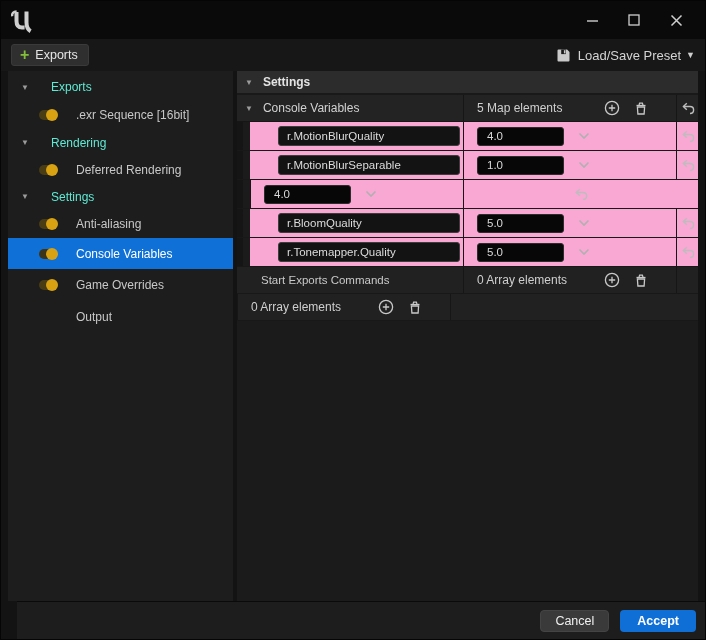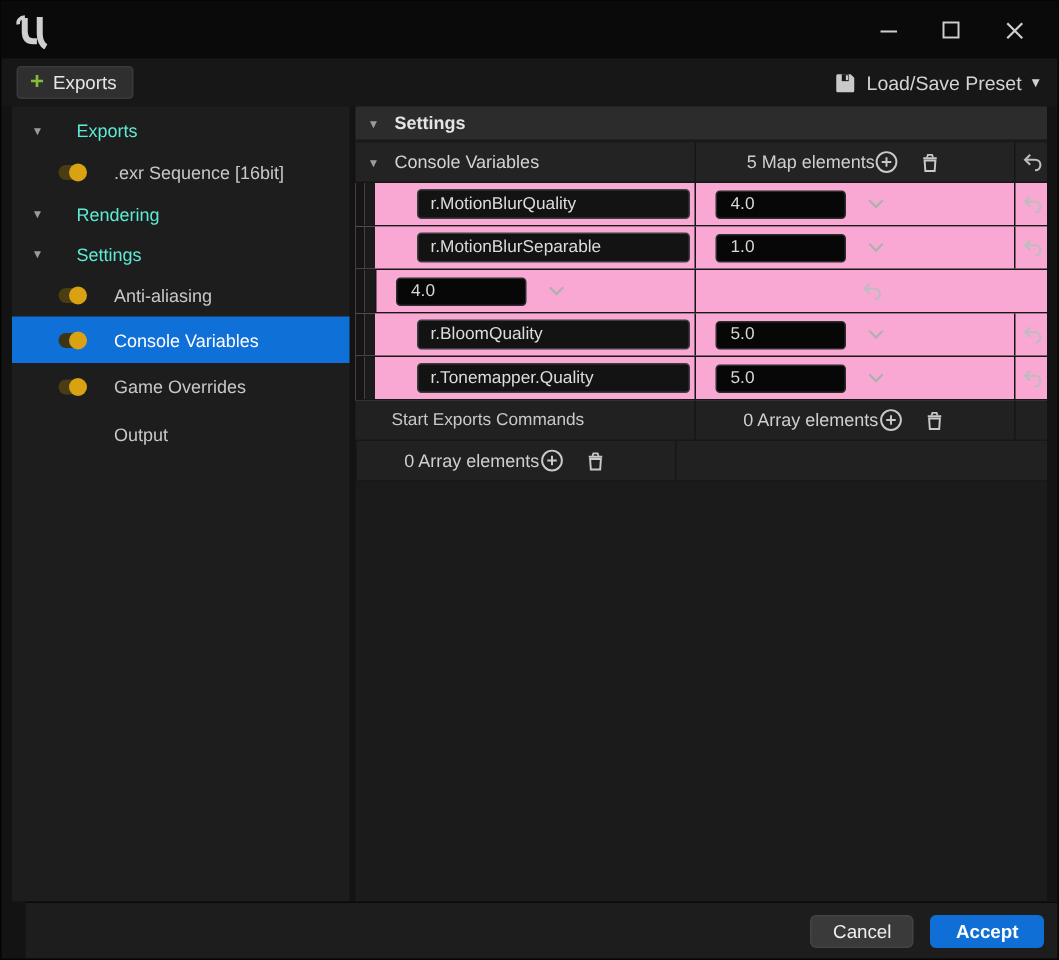--- a/index.html
+++ b/index.html
@@ -42,21 +42,21 @@
   
   .details{position:absolute;left:229px;right:0;top:0;bottom:0;background:#1b1b1b;display:flex;flex-direction:column;}
   .dheader{height:22px;background:#2c2c2c;border-bottom:2px solid #191919;display:flex;align-items:center;padding-left:8px;flex:0 0 auto;}
   .dheader .tri{font-size:8px;color:#9b9b9b;}
   .dheader .hlabel{margin-left:10px;font-weight:bold;color:#e4e4e4;}
   .cv-row{height:26px;background:#232323;border-bottom:1px solid #161616;display:flex;align-items:stretch;flex:0 0 auto;}
   .cell-name{flex:0 0 226px;display:flex;align-items:center;box-sizing:border-box;}
   .cv-row .cell-name{padding-left:8px;}
   .cv-row .tri{font-size:8px;color:#9b9b9b;}
   .cv-row .cvlabel{margin-left:10px;color:#d2d2d2;}
-  .cell-val{flex:0 0 213px;display:flex;align-items:center;box-sizing:border-box;border-left:1px solid #161616;justify-content:center;padding-right:28px;}
+  .cell-val{flex:0 0 213px;display:flex;align-items:center;box-sizing:border-box;border-left:1px solid #161616;justify-content:space-between;padding-right:28px;}
   .count-text{padding-left:13px;color:#cfcfcf;}
   .icon-group{display:flex;align-items:center;gap:14px;}
   .cell-reset{flex:1;border-left:1px solid #161616;display:flex;align-items:center;justify-content:center;}
   .icon-btn{display:flex;align-items:center;justify-content:center;}
   .var-row{height:28px;background:#f9a8d4;border-bottom:1px solid #181818;display:flex;align-items:stretch;flex:0 0 auto;}
   .gutter{flex:0 0 13px;display:flex;}
   .gutter .g1{width:6px;background:#151515;}
   .gutter .g2{width:7px;background:#1b1b1b;}
   .var-row .cell-name{flex:0 0 213px;}
   .name-input{
@@ -139,20 +139,24 @@
         <span class="glabel">Exports</span>
       </div>
       <div class="srow item-row" style="height:28px">
         <span class="toggle"></span>
         <span class="ilabel">.exr Sequence [16bit]</span>
       </div>
       <div class="srow group-row" style="height:27px">
         <span class="tri">▼</span>
         <span class="glabel">Rendering</span>
       </div>
+      <div class="srow item-row" style="height:27px">
+        <span class="toggle"></span>
+        <span class="ilabel">Deferred Rendering</span>
+      </div>
       <div class="srow group-row" style="height:27px">
         <span class="tri">▼</span>
         <span class="glabel">Settings</span>
       </div>
       <div class="srow item-row" style="height:28px">
         <span class="toggle"></span>
         <span class="ilabel">Anti-aliasing</span>
       </div>
       <div class="srow item-row selected" style="height:31px">
         <span class="toggle"></span>

